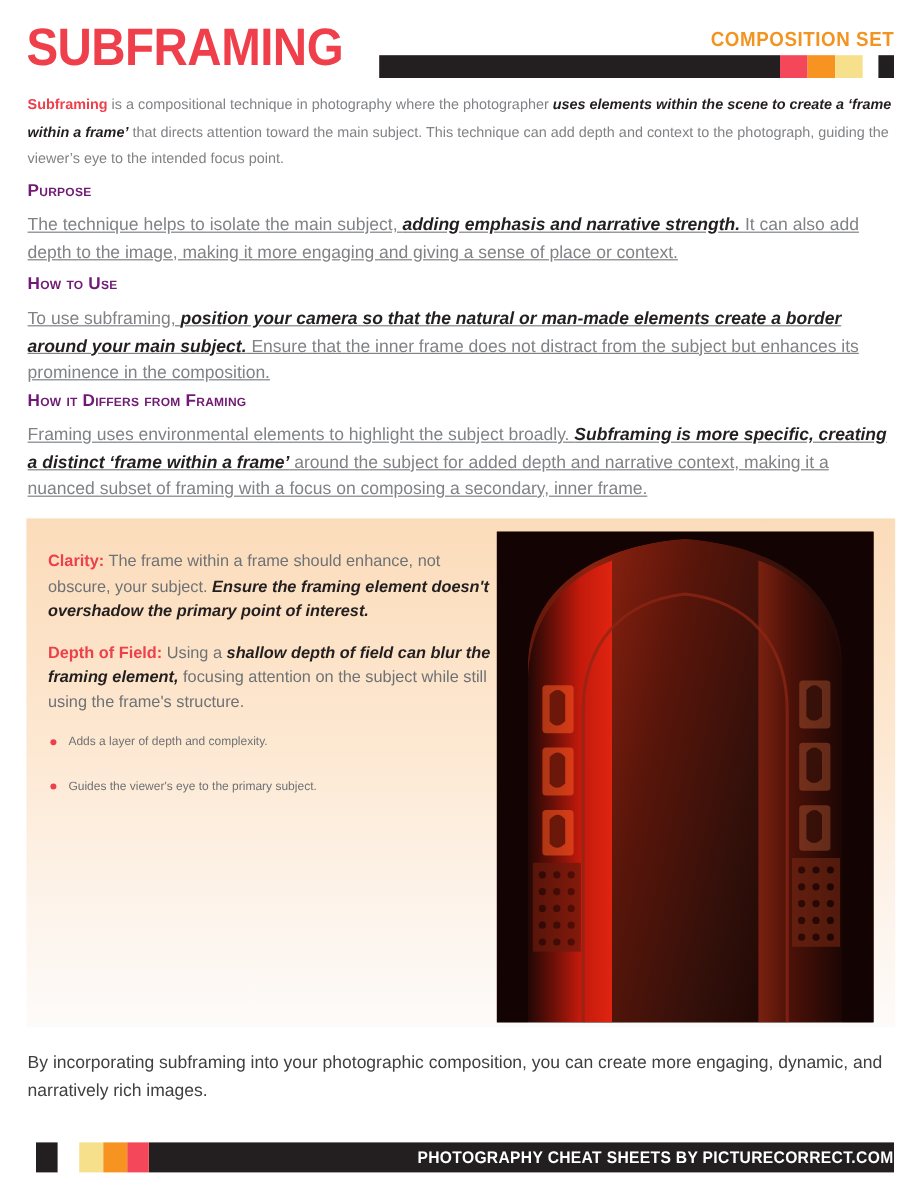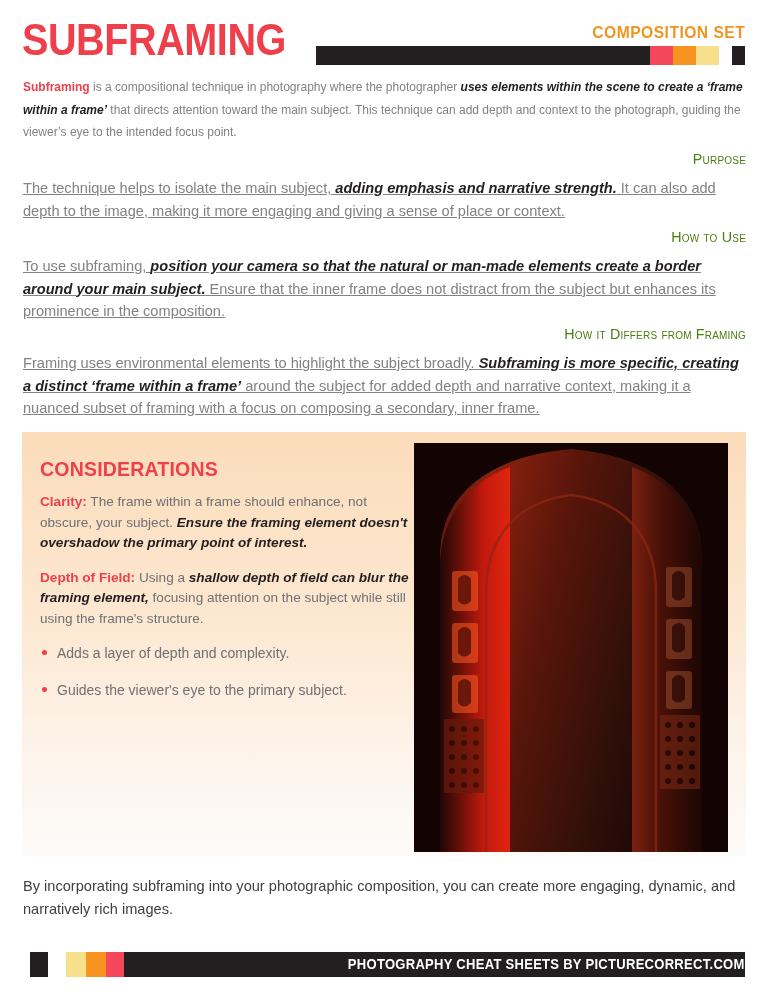--- a/index.html
+++ b/index.html
@@ -42,24 +42,23 @@
   
   .lead {
     position: absolute; left: 23px; top: 76px; width: 723px;
     font-size: 12px; line-height: 22.5px; color: #808285;
   }
   .lead b.red { color: #ee3f4b; font-weight: 700; }
   .em { font-style: italic; font-weight: 700; color: #231f20; }
 
   .sec { position: absolute; left: 23px; width: 723px; }
   .sec h2 {
-    font-size: 14.3px; line-height: 18px; color: #4d7c0f;
-    font-weight: 400; font-variant: small-caps; letter-spacing: 0.2px;
+    font-size: 14.3px; line-height: 18px; color: #701a75;
+    font-weight: 700; font-variant: small-caps; letter-spacing: 0.2px;
     margin-bottom: 9px;
-    text-align: right;
   }
   .sec p { font-size: 14.6px; line-height: 22.5px; color: #808285; text-decoration: underline; }
 
   #sec-purpose { top: 150px; }
   #sec-howto   { top: 228px; }
   #sec-differs { top: 325px; }
 
   .closing {
     position: absolute; left: 23px; top: 875px; width: 723px;
     font-size: 14.6px; line-height: 22.5px; color: #404040;
@@ -78,21 +77,21 @@
   .cons-item {
     font-size: 13.6px; line-height: 20.5px; color: #6f7174; margin-bottom: 14px;
   }
   .cons-item .lbl { color: #ee3f4b; font-weight: 700; }
   .cons-item .it  { font-style: italic; font-weight: 700; color: #231f20; }
 
   .ben-head { margin-top: 26px; }
   .ben-list { list-style: none; }
   .ben-list li {
     position: relative; padding-left: 17px; margin-bottom: 17px;
-    font-size: 14px; line-height: 20px; color: #6f7174;
+    font-size: 10px; line-height: 20px; color: #6f7174;
   }
   .ben-list li::before {
     content: ""; position: absolute; left: 2px; top: 7px;
     width: 5px; height: 5px; border-radius: 50%; background: #ee3f4b;
   }
 
   
   .photo {
     position: absolute; left: 392px; top: 11px; width: 314px; height: 409px;
     overflow: hidden; background: #1a0604;
@@ -143,21 +142,20 @@
   </div>
 
   <div class="sec" id="sec-differs">
     <h2>How it Differs from Framing</h2>
     <p><span>Framing uses environmental elements to highlight the subject broadly. </span><span class="em">Subframing is more specific, creating a distinct ‘frame within a frame’</span><span> around the subject for added depth and narrative context, making it a nuanced subset of framing with a focus on composing a secondary, inner frame.</span></p>
   </div>
 
   <div class="panel">
 
     <div class="panel-left">
-      <h3>CONSIDERATIONS</h3>
 
       <div class="cons-item">
         <span class="lbl">Clarity:</span><span> The frame within a frame should enhance, not obscure, your subject. </span><span class="it">Ensure the framing element doesn't overshadow the primary point of interest.</span><span></span>
       </div>
 
 
       <div class="cons-item">
         <span class="lbl">Depth of Field:</span><span> Using a </span><span class="it">shallow depth of field can blur the framing element,</span><span> focusing attention on the subject while still using the frame's structure.</span>
       </div>
 

